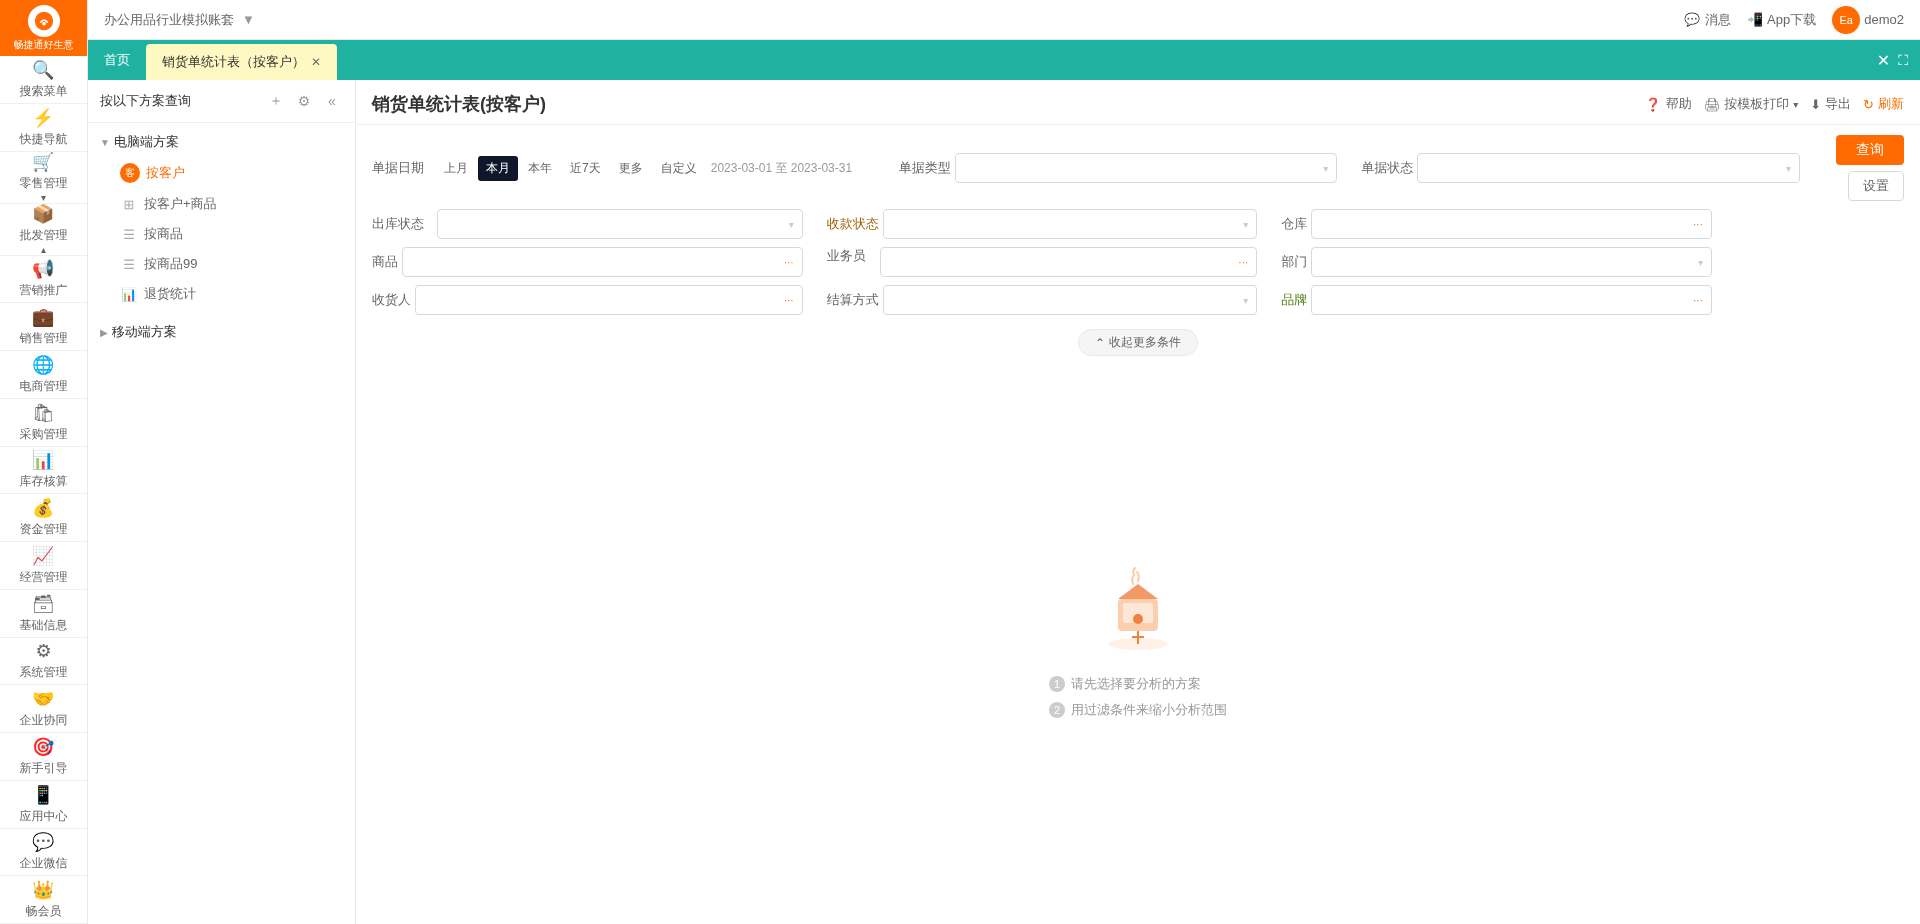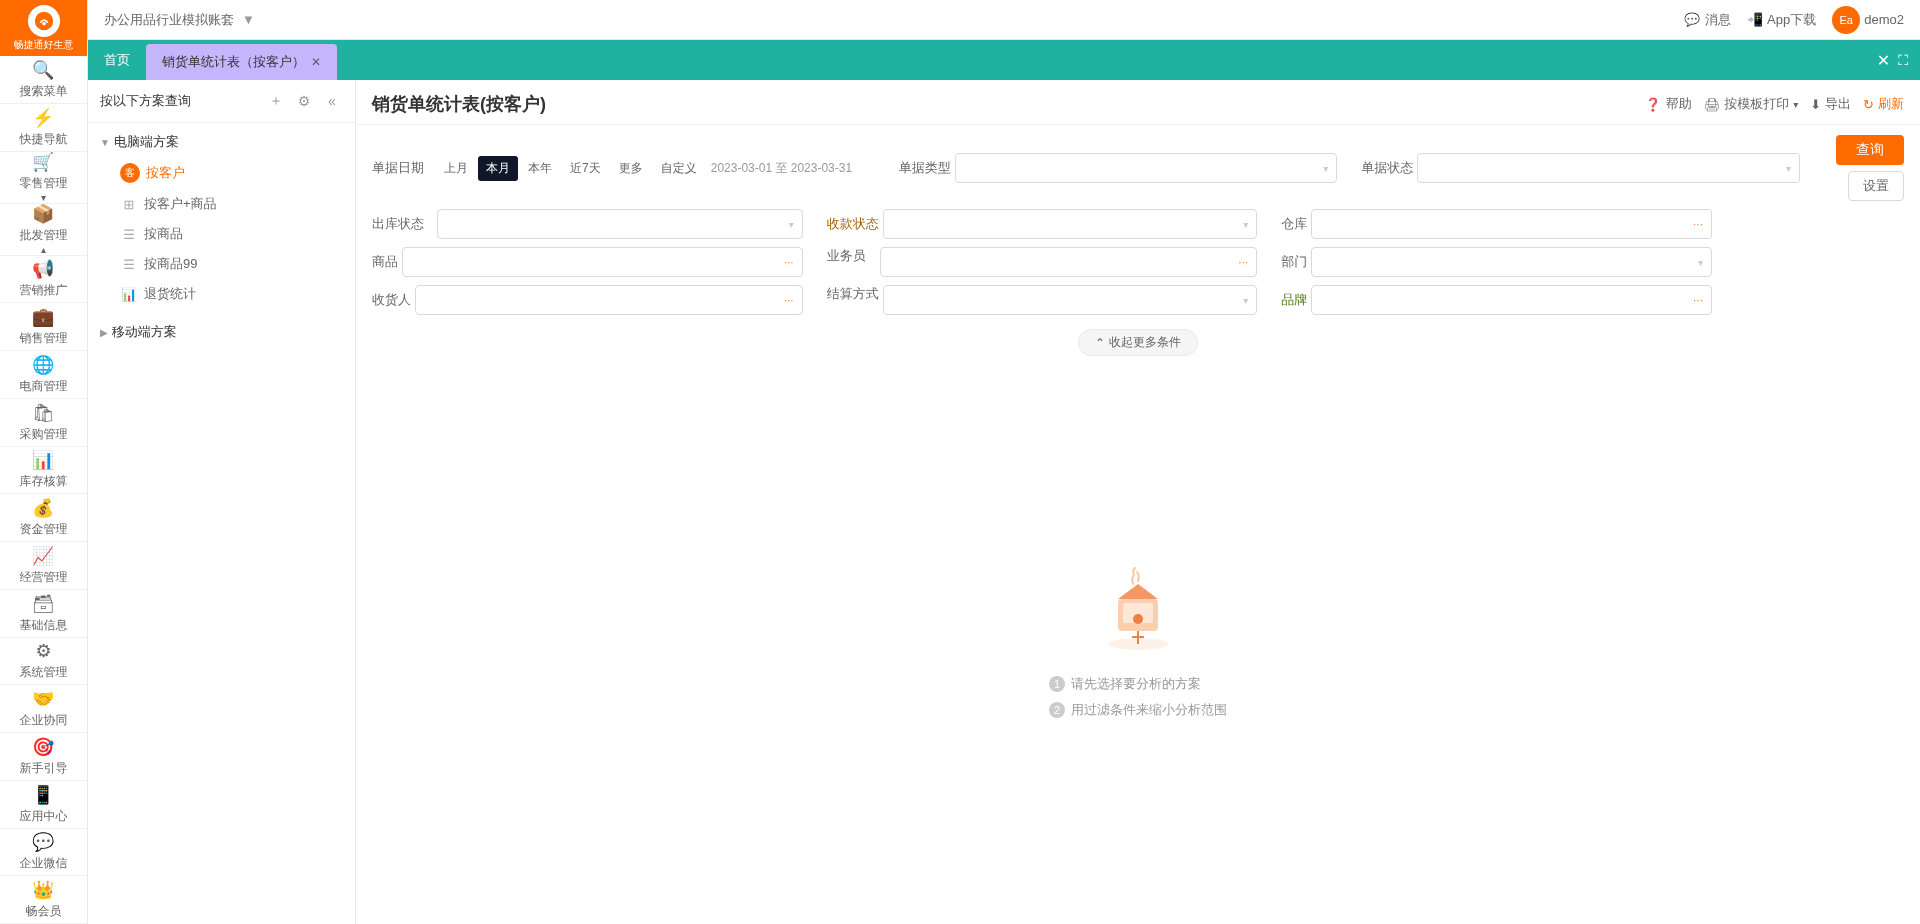--- a/index.html
+++ b/index.html
@@ -19,21 +19,21 @@
     
     .topbar { height: 40px; background: #fff; border-bottom: 1px solid #e8e8e8; display: flex; align-items: center; padding: 0 16px; justify-content: space-between; flex-shrink: 0; }
     .topbar-left { display: flex; align-items: center; gap: 8px; font-size: 13px; color: #666; }
     .topbar-right { display: flex; align-items: center; gap: 16px; font-size: 13px; color: #666; }
     .topbar-right-item { display: flex; align-items: center; gap: 4px; cursor: pointer; }
     .user-avatar { width: 28px; height: 28px; border-radius: 50%; background: #ff6b00; display: flex; align-items: center; justify-content: center; color: #fff; font-size: 11px; }
 
     
     .tabbar { height: 40px; background: #20b2a0; display: flex; align-items: center; padding: 0 0; flex-shrink: 0; }
     .tab { height: 38px; display: flex; align-items: center; padding: 0 16px; font-size: 13px; cursor: pointer; color: rgba(255,255,255,0.8); }
-    .tab.active { background: #c4b5fd; color: #333; border-radius: 4px 4px 0 0; margin-top: 4px; height: 36px; }
+    .tab.active { background: #fef9c3; color: #333; border-radius: 4px 4px 0 0; margin-top: 4px; height: 36px; }
     .tab-home { color: #fff; }
     .tab-close { margin-left: 6px; font-size: 12px; opacity: 0.7; }
 
     
     .content { flex: 1; display: flex; overflow: hidden; background: #f5f5f5; }
 
     
     .left-panel { width: 268px; background: #fff; border-right: 1px solid #e8e8e8; flex-shrink: 0; overflow-y: auto; }
     .left-panel-header { padding: 10px 12px; display: flex; align-items: center; justify-content: space-between; border-bottom: 1px solid #f0f0f0; }
     .left-panel-title { font-size: 13px; color: #333; font-weight: 500; }
@@ -362,21 +362,21 @@
           </div>
 
           <div style="display:grid;grid-template-columns:1fr 1fr 1fr 80px;gap:8px;align-items:center;padding:8px 0 0 0;padding-right:88px;">
             <div style="display:flex;align-items:center;gap:4px;">
               <span style="font-size:13px;color:#666;white-space:nowrap;">收货人</span>
               <div class="filter-select" style="flex:1;">
                 <span></span>
                 <span class="filter-select-arrow" style="color:#ff6b00;">···</span>
               </div>
             </div>
-            <div style="display:flex;align-items:flex-start;gap:4px;">
+            <div style="display:flex;align-items:center;gap:4px;">
               <span style="font-size:13px;color:#666;white-space:nowrap;">结算方式</span>
               <div class="filter-select" style="flex:1;">
                 <span></span>
                 <span class="filter-select-arrow">▾</span>
               </div>
             </div>
             <div style="display:flex;align-items:center;gap:4px;">
               <span style="font-size:13px;color:#4d7c0f;white-space:nowrap;">品牌</span>
               <div class="filter-select" style="flex:1;">
                 <span></span>

